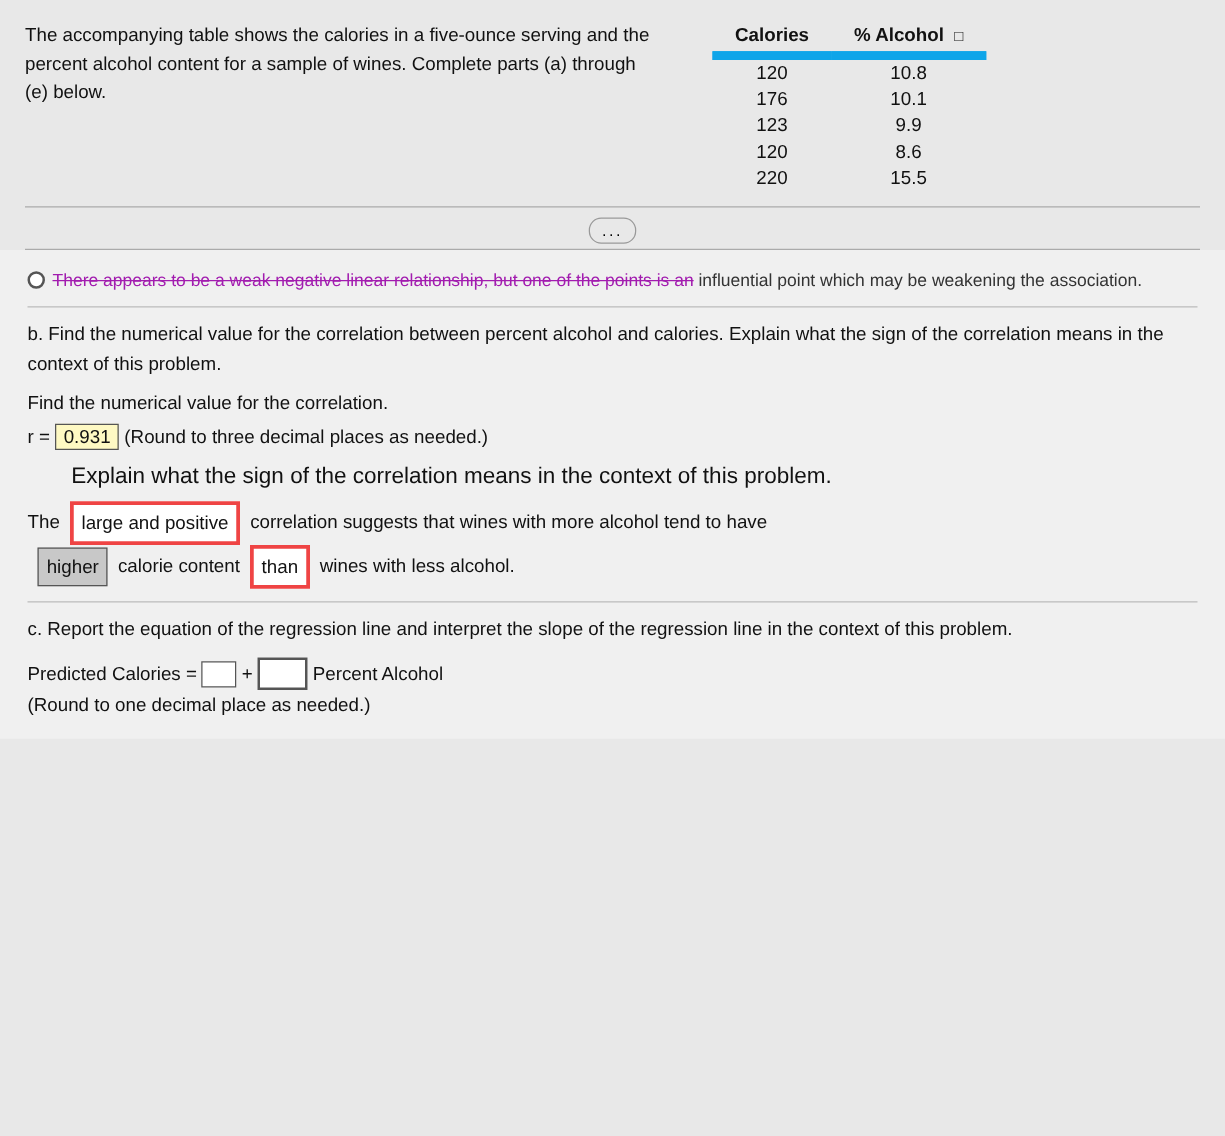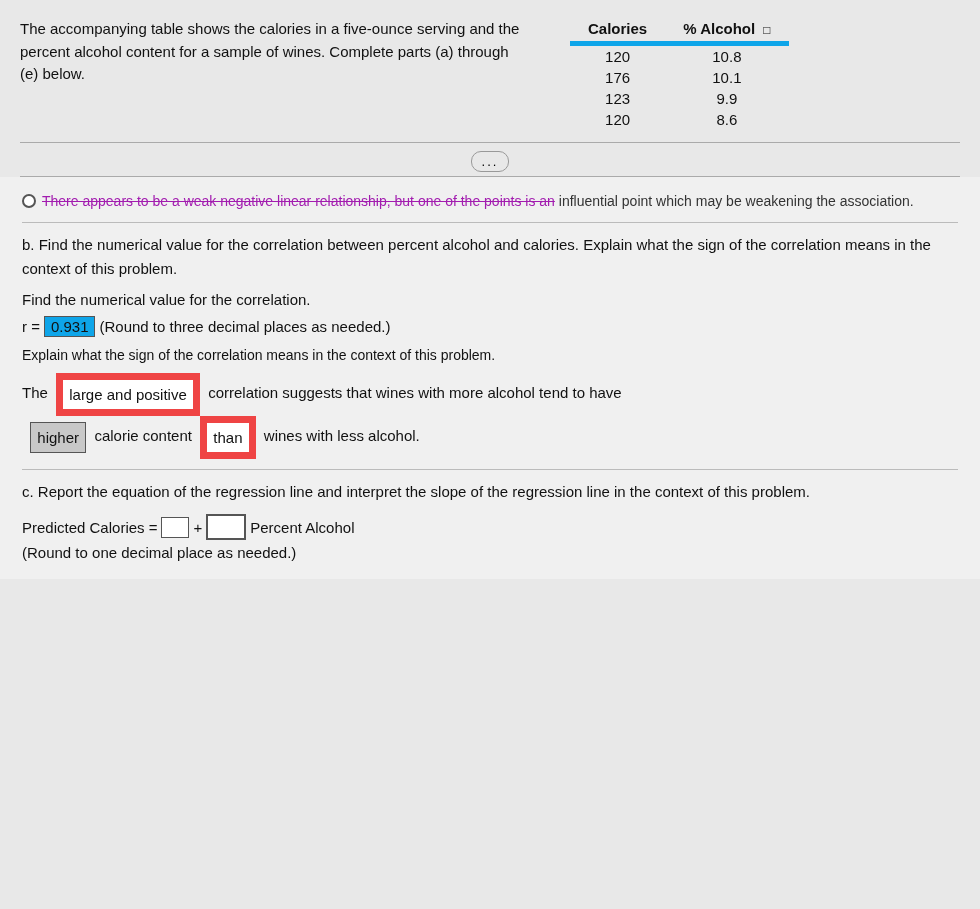--- a/index.html
+++ b/index.html
@@ -37,21 +37,21 @@
       margin-left: 20px;
     }
     .data-table table {
       border-collapse: collapse;
       font-size: 15px;
     }
     .data-table th {
       font-weight: bold;
       text-align: center;
       padding: 2px 18px 4px 18px;
-      border-bottom: 5px solid #0ea5e9;
+      border-bottom: 7px solid #0ea5e9;
     }
     .data-table td {
       text-align: center;
       padding: 2px 18px;
     }
     .th-icon {
       font-size: 12px;
       margin-left: 4px;
     }
     
@@ -120,37 +120,38 @@
       font-size: 15px;
       margin-bottom: 10px;
       display: flex;
       align-items: center;
       gap: 4px;
     }
     .boxed-value {
       display: inline-block;
       border: 1px solid #555;
       padding: 1px 6px;
-      background: #0ea5e9;
+      background: #fef9c3;
       font-size: 15px;
       min-width: 50px;
       text-align: center;
     }
     .explain-sign {
-      font-size: 14px;
-      margin-bottom: 10px;
+      font-size: 18px;
+      margin-bottom: 10px;
+      margin-left: 35px;
     }
     .correlation-statement {
       font-size: 15px;
       line-height: 1.8;
       margin-bottom: 6px;
     }
     .inline-box {
       display: inline-block;
-      border: 7px solid #ef4444;
+      border: 3px solid #ef4444;
       padding: 1px 6px;
       background: white;
       font-size: 15px;
       min-width: 40px;
       text-align: center;
       vertical-align: middle;
     }
     .inline-box-shaded {
       display: inline-block;
       border: 1px solid #555;
@@ -233,20 +234,24 @@
               <td>10.1</td>
             </tr>
             <tr>
               <td>123</td>
               <td>9.9</td>
             </tr>
             <tr>
               <td>120</td>
               <td>8.6</td>
             </tr>
+            <tr>
+              <td>220</td>
+              <td>15.5</td>
+            </tr>
           </tbody>
       </table>
     </div>
   </div>
 
   <div class="dots-area">
     <button class="dots-btn">...</button>
   </div>
 
   <div class="main-content">

